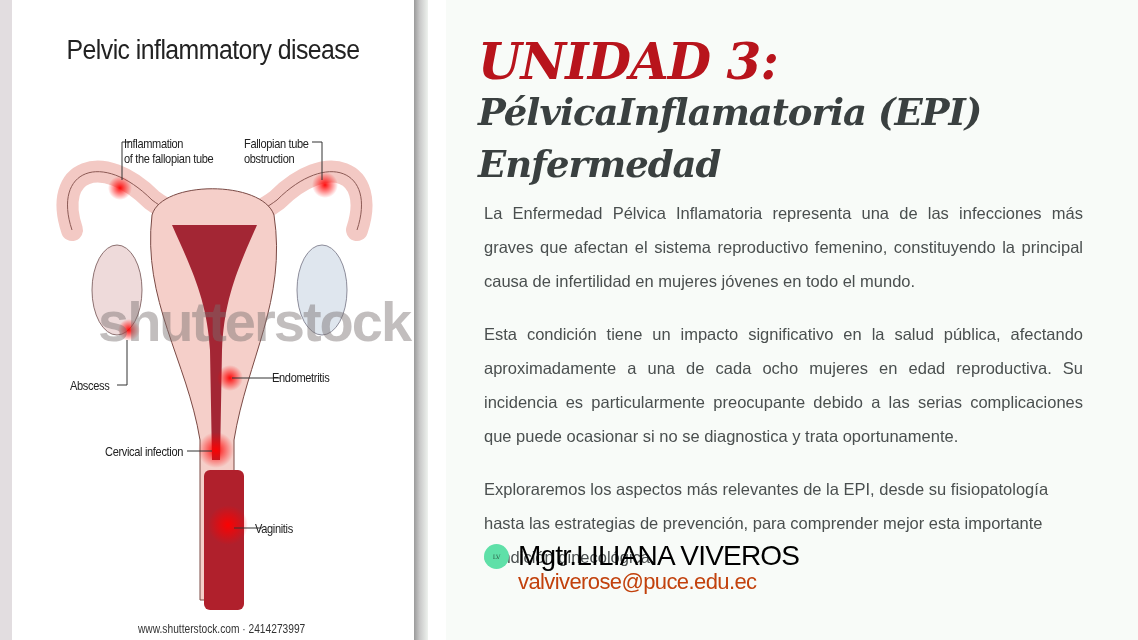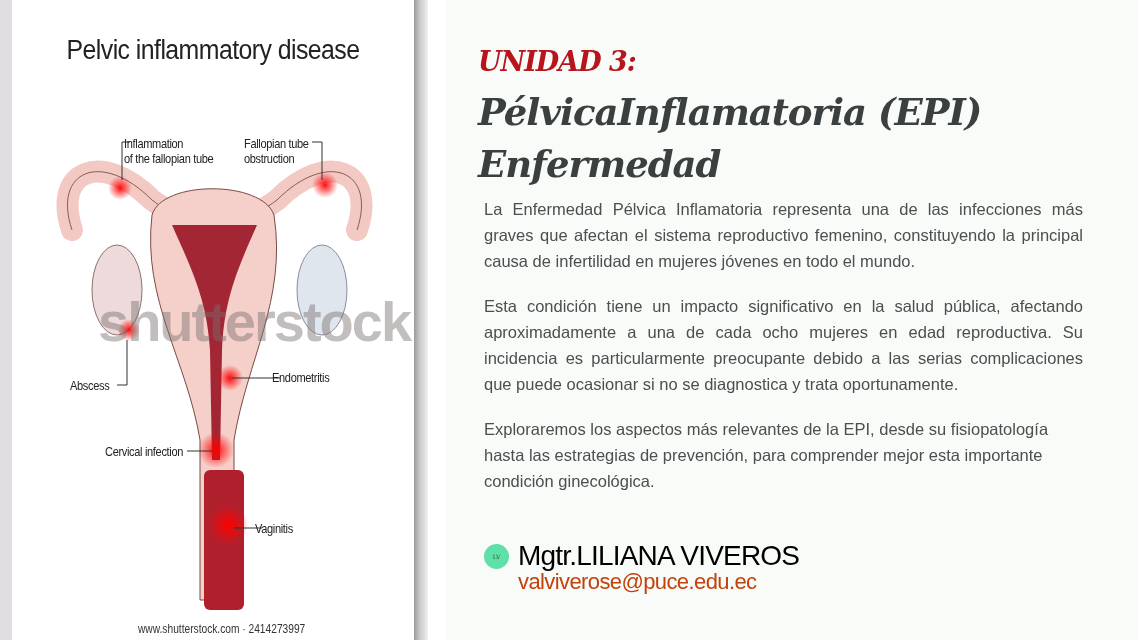--- a/index.html
+++ b/index.html
@@ -6,23 +6,23 @@
   body{width:1138px;height:640px;overflow:hidden;background:#f8fbf8;position:relative;font-family:"Liberation Sans",sans-serif;}
   .left-strip{position:absolute;left:0;top:0;width:12px;height:640px;background:#e2dde0;}
   .image-panel{position:absolute;left:12px;top:0;width:434px;height:640px;background:#ffffff;}
   .image-shadow{position:absolute;left:414px;top:0;width:14px;height:640px;background:linear-gradient(to right,#9a9a9a,#c8c8c8 40%,#eef2ee);}
   .img-title{position:absolute;left:0;width:402px;top:35px;text-align:center;font-size:27px;color:#222;letter-spacing:-0.6px;transform:scaleX(0.92);}
   .lbl{position:absolute;font-size:13px;color:#222;letter-spacing:-0.4px;line-height:15px;transform:scaleX(0.85);transform-origin:left top;}
   .footer-credit{position:absolute;left:126px;top:622px;font-size:12px;color:#333;transform:scaleX(0.85);transform-origin:left top;}
   .watermark{position:absolute;left:86px;top:278px;font-size:56px;font-weight:bold;color:rgba(120,110,110,0.45);letter-spacing:-2px;margin-top:11px;}
   svg.diagram{position:absolute;left:0;top:0;}
   .content{position:absolute;left:478px;top:38px;width:605px;}
-  .unit{font-family:"DejaVu Serif",serif;font-style:italic;font-weight:bold;font-size:27px;color:#b8141c;line-height:48px;letter-spacing:-1px;}
+  .unit{font-family:"DejaVu Serif",serif;font-style:italic;font-weight:bold;font-size:50px;color:#b8141c;line-height:48px;letter-spacing:-1px;}
   .title{font-family:"DejaVu Serif",serif;font-style:italic;font-weight:bold;font-size:37px;color:#3a4040;line-height:52px;letter-spacing:-1px;}
-  .para{margin-left:6px;font-size:16.5px;line-height:26px;color:#4a4f4f;text-align:justify;}
+  .para{margin-left:6px;font-size:16.5px;line-height:34px;color:#4a4f4f;text-align:justify;}
   .p1{margin-top:6px;}
   .p2{margin-top:19px;}
   .p3{margin-top:19px;text-align:left;}
   .author{position:absolute;left:484px;top:540px;}
   .badge{position:absolute;left:0;top:4px;width:25px;height:25px;border-radius:50%;background:#5fe0a8;font-size:6px;color:#2a5a44;text-align:center;line-height:25px;font-family:"DejaVu Serif",serif;}
   .author-name{position:absolute;left:34px;top:0;font-size:28px;color:#000000;white-space:nowrap;letter-spacing:-0.8px;}
   .author-email{position:absolute;left:34px;top:29px;font-size:22px;color:#c2410c;white-space:nowrap;letter-spacing:-0.6px;}
 </style>
 </head>
 <body>

